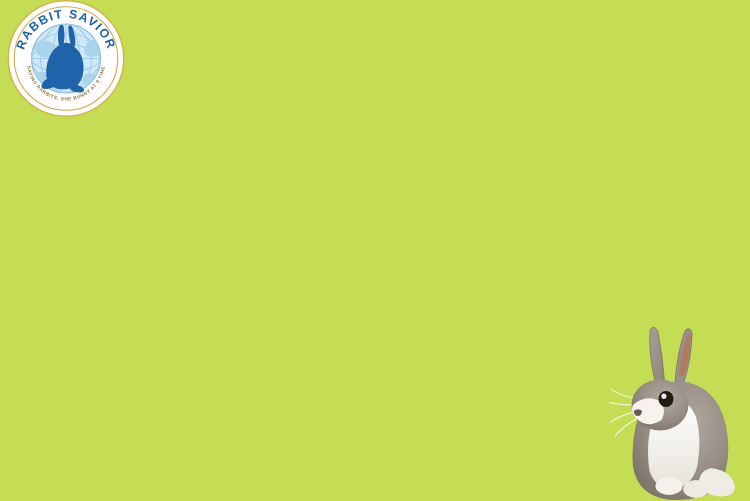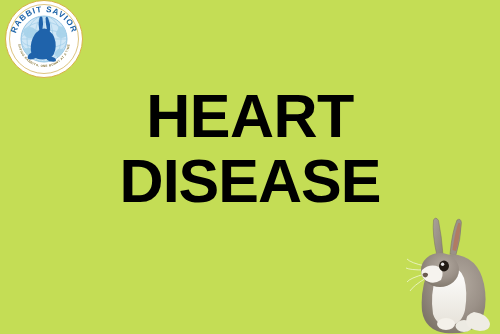--- a/index.html
+++ b/index.html
@@ -104,24 +104,20 @@
 
       <text font-family="'Liberation Sans', sans-serif" font-size="8.2" font-weight="bold" fill="#1c63a8" letter-spacing="0.9">
         <textPath href="#arcTop" startOffset="50%" text-anchor="middle">RABBIT SAVIOR</textPath>
       </text>
       <text font-family="'Liberation Sans', sans-serif" font-size="3.1" font-weight="bold" fill="#8a7a3f" letter-spacing="0.35">
         <textPath href="#arcBot" startOffset="50%" text-anchor="middle">SAVING RABBITS, ONE BUNNY AT A TIME</textPath>
       </text>
     </svg>
   </div>
 
-  <div id="headline">
-    <span class="line line-1">HEART</span>
-    <span class="line line-2">DISEASE</span>
-  </div>
 
   <div id="rabbit">
     <svg viewBox="0 0 96 126" xmlns="http://www.w3.org/2000/svg" aria-hidden="true">
       <defs>
         <radialGradient id="bodyG" cx="58%" cy="38%" r="68%">
           <stop offset="0%" stop-color="#b3aaa0"></stop>
           <stop offset="55%" stop-color="#9b9188"></stop>
           <stop offset="100%" stop-color="#7e7569"></stop>
         </radialGradient>
         <linearGradient id="whiteG" x1="0" y1="0" x2="0" y2="1">

